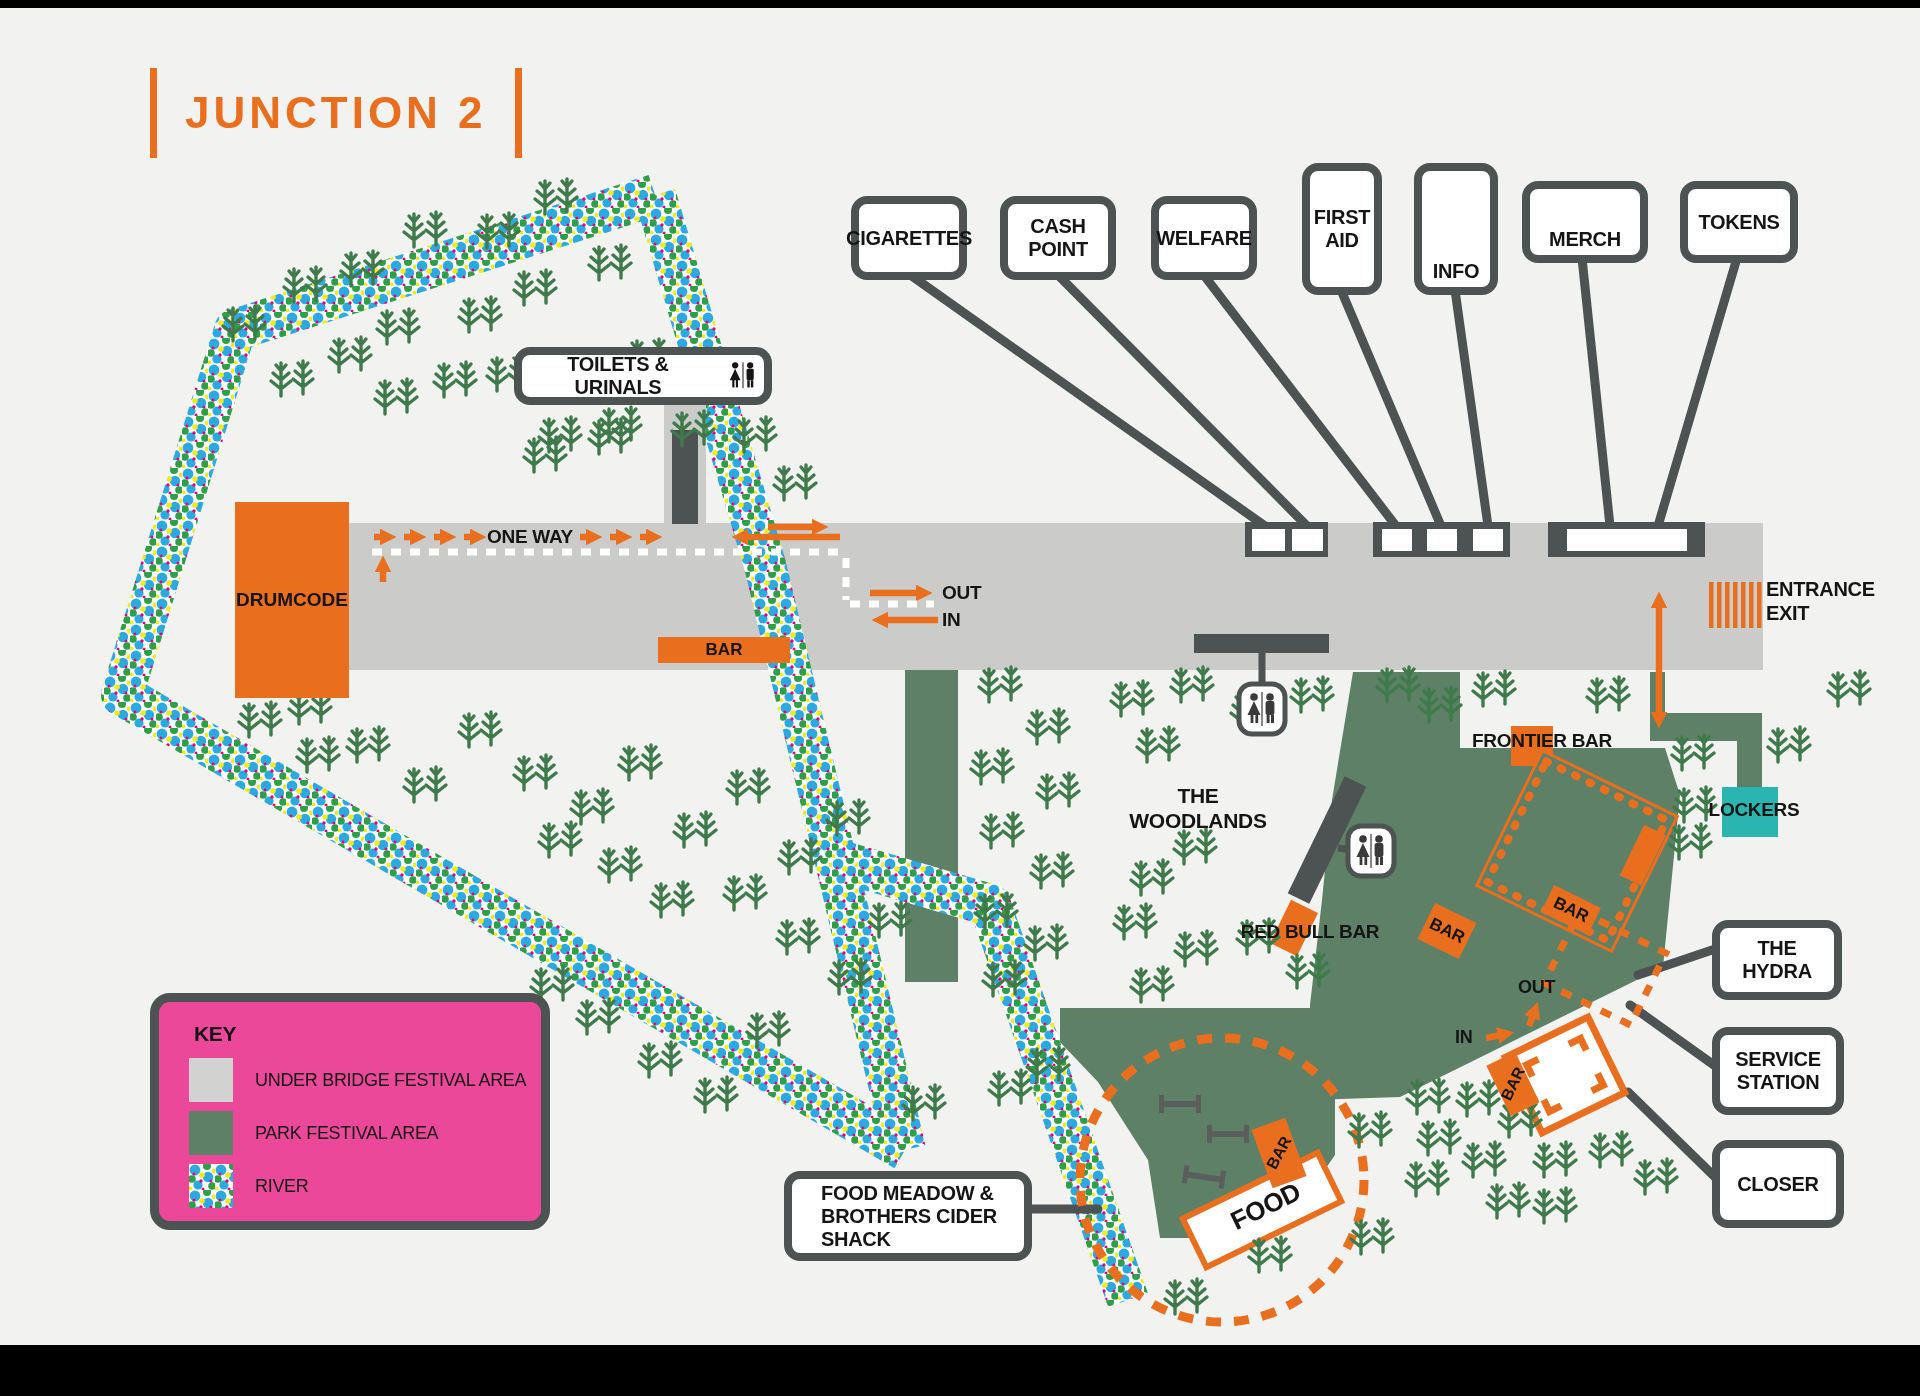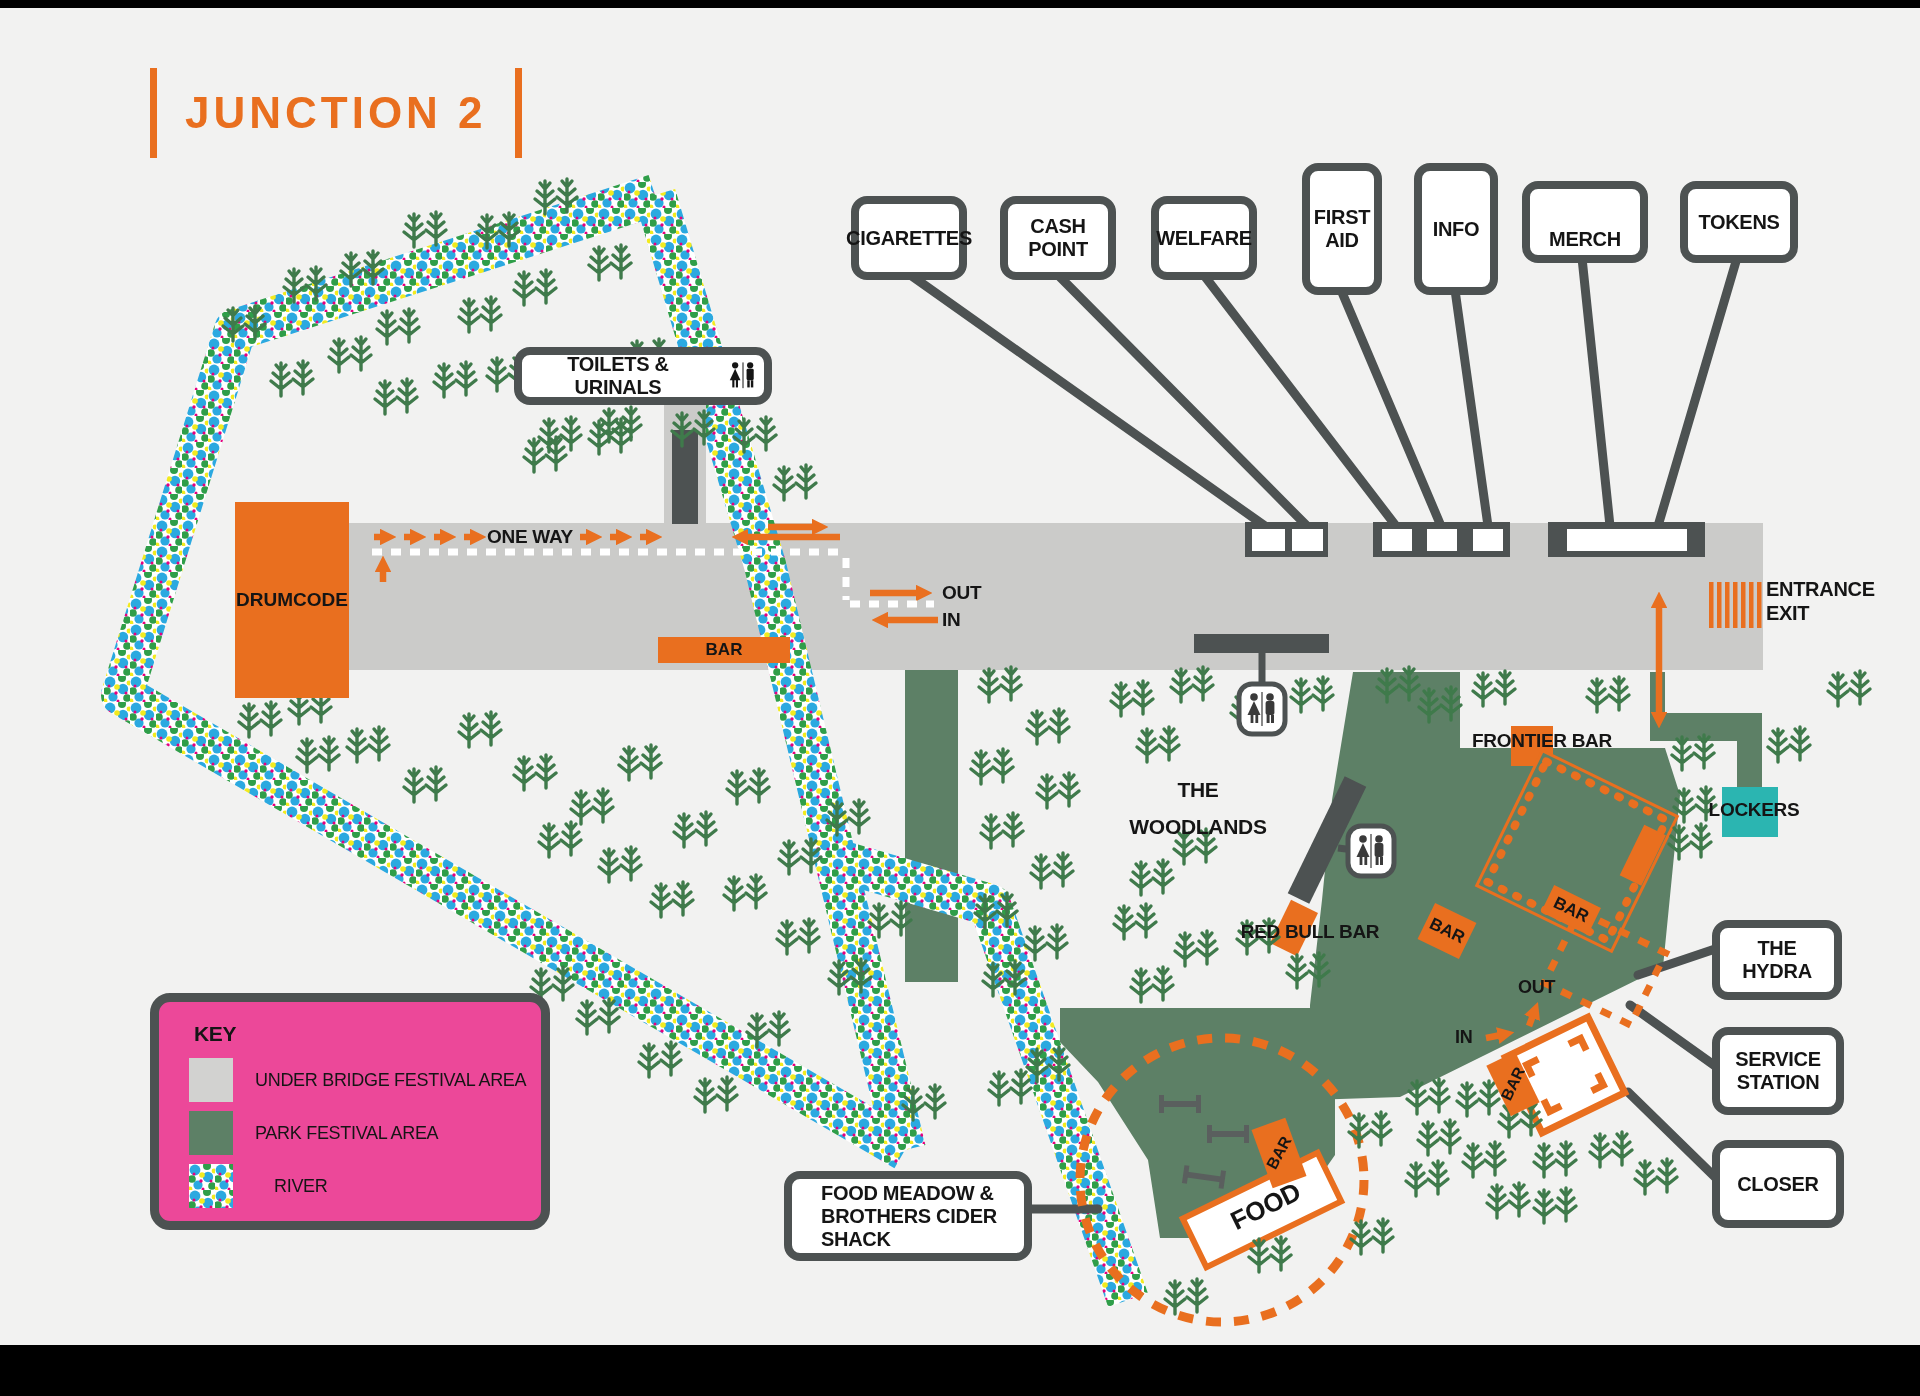--- a/index.html
+++ b/index.html
@@ -416,21 +416,21 @@
     </div>
 <div class="co" style="left:1000px;top:196px;width:116px;height:84px;">
       <span>CASH POINT</span>
     </div>
 <div class="co" style="left:1151px;top:196px;width:106px;height:84px;">
       <span>WELFARE</span>
     </div>
 <div class="co" style="left:1302px;top:163px;width:80px;height:132px;">
       <span>FIRST AID</span>
     </div>
-<div class="co" style="left:1414px;top:163px;width:84px;height:132px;">
+<div class="co" style="left:1414px;top:163px;width:84px;height:132px;align-items:flex-end;">
       <span>INFO</span>
     </div>
 <div class="co" style="left:1522px;top:181px;width:126px;height:82px;align-items:flex-end;">
       <span>MERCH</span>
     </div>
 <div class="co" style="left:1680px;top:181px;width:118px;height:82px;">
       <span>TOKENS</span>
     </div>
 
 <div class="co" style="left:514px;top:347px;width:258px;height:58px;gap:16px;">
@@ -475,21 +475,21 @@
       <span>BAR</span>
     </div>
 <div class="lbl" style="left:942px;top:582px;font-size:19px;">OUT</div>
 <div class="lbl" style="left:942px;top:609px;font-size:19px;">IN</div>
 <div class="lbl" style="left:1766px;top:577px;font-size:20px;line-height:24px;">
   <div>ENTRANCE</div>
   <div>EXIT</div>
 </div>
 <div class="lbl ctr" style="left:1472px;top:730px;width:140px;height:22px;font-size:19px;">FRONTIER BAR</div>
 <div class="lbl ctr" style="left:1674px;top:799px;width:160px;height:22px;font-size:19px;">LOCKERS</div>
-<div class="lbl ctr" style="left:1128px;top:780px;width:140px;height:56px;font-size:21px;line-height:37px;">THE WOODLANDS</div>
+<div class="lbl ctr" style="left:1128px;top:780px;width:140px;height:56px;font-size:21px;line-height:25px;">THE WOODLANDS</div>
 <div class="lbl ctr" style="left:1235px;top:921px;width:150px;height:22px;font-size:19px;">RED BULL BAR</div>
 
 <div class="obox" style="left:1424px;top:911px;width:46px;height:40px;font-size:17px;transform:rotate(26deg);">
       <span>BAR</span>
     </div>
 <div class="obox" style="left:1545px;top:895px;width:52px;height:30px;font-size:17px;transform:rotate(26deg);">
       <span>BAR</span>
     </div>
 <div class="obox" style="left:1497px;top:1056px;width:32px;height:56px;font-size:16px;transform:rotate(-26deg);">
       <span style="display:inline-block;transform:rotate(-38deg);">BAR</span>
@@ -506,21 +506,21 @@
 <div id="keybox">
   <div class="lbl" style="left:35px;top:20px;font-size:21px;position:absolute;">KEY</div>
   <div class="keyrow" style="position:absolute;left:30px;top:56px;">
     <div class="sw" style="background:#D2D2D0;"></div>
     <div class="kl">UNDER BRIDGE FESTIVAL AREA</div>
   </div>
   <div class="keyrow" style="position:absolute;left:30px;top:109px;">
     <div class="sw" style="background:#5D8066;"></div>
     <div class="kl">PARK FESTIVAL AREA</div>
   </div>
-  <div class="keyrow" style="position:absolute;left:30px;top:162px;gap:19px;">
+  <div class="keyrow" style="position:absolute;left:30px;top:162px;">
     <div class="sw"><svg width="44" height="44">
             <rect width="44" height="44" fill="url(#riv)"></rect>
           </svg></div>
     <div class="kl">RIVER</div>
   </div>
 </div>
 
 </div>
 
 </body></html>

